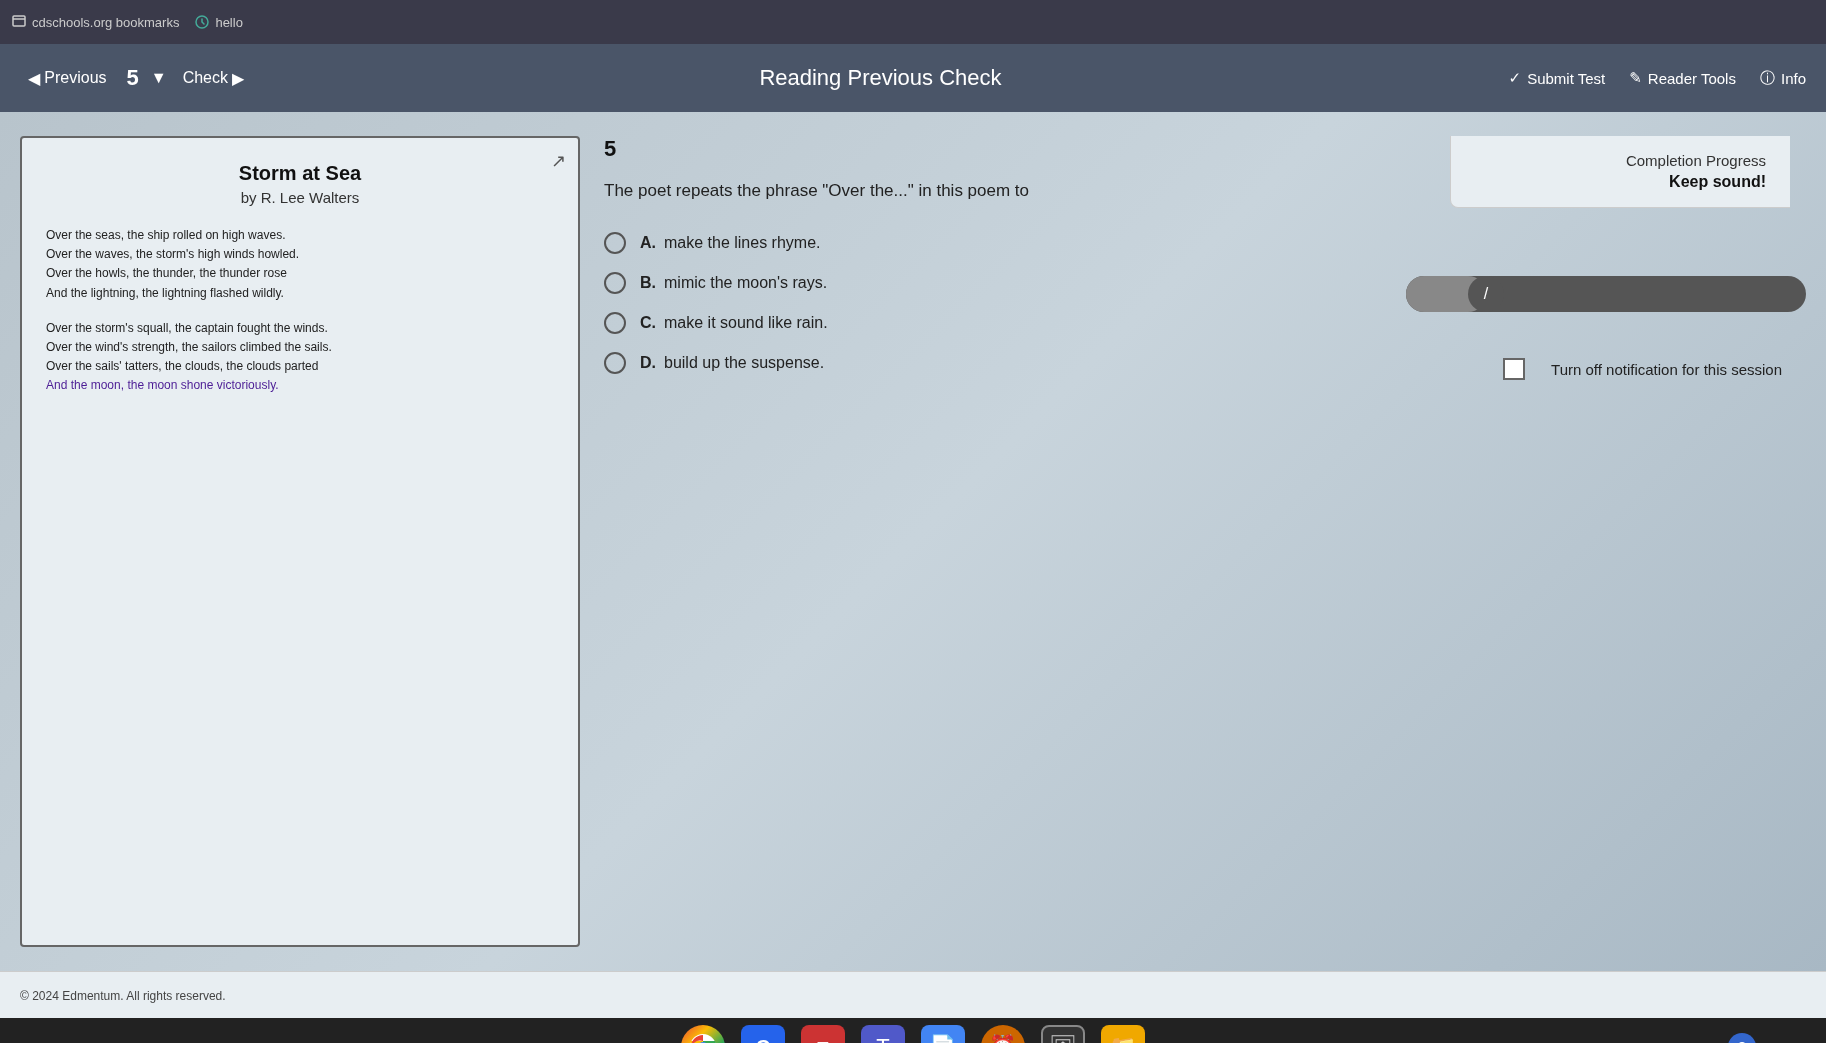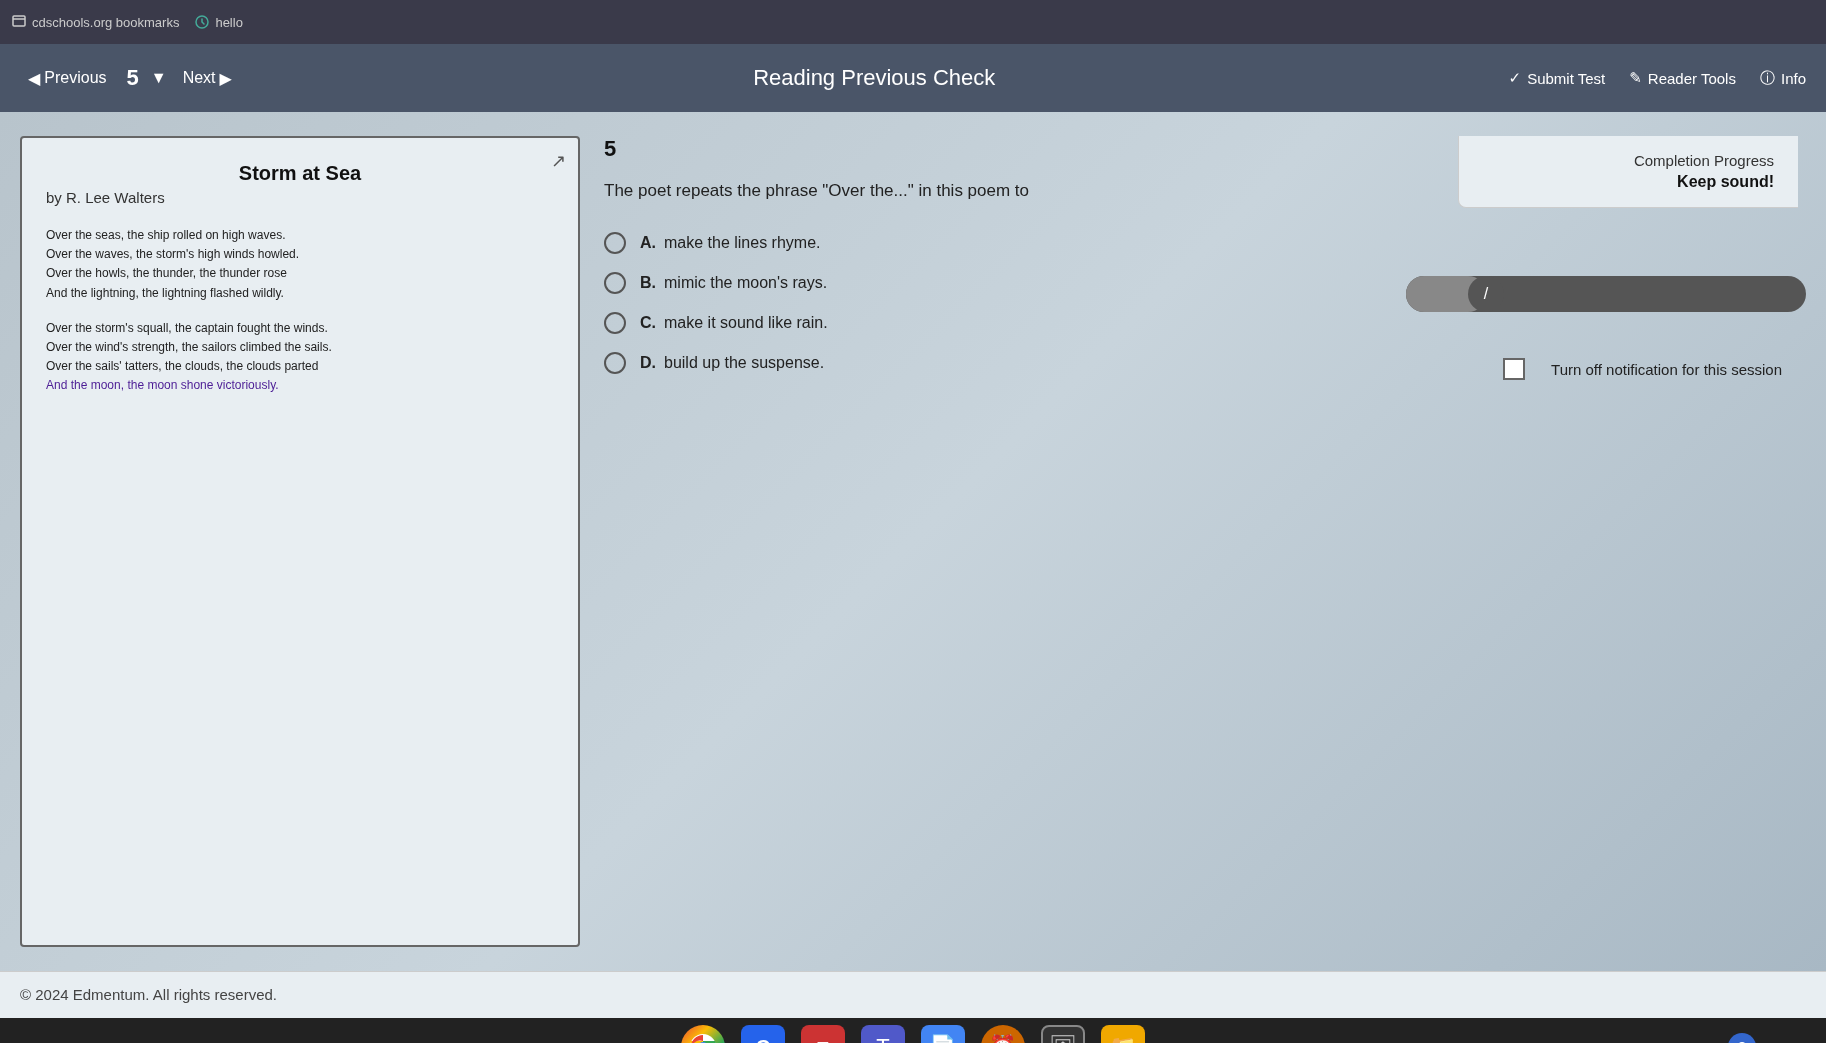--- a/index.html
+++ b/index.html
@@ -114,20 +114,21 @@
     }
     .passage-title {
       font-size: 20px;
       font-weight: bold;
       text-align: center;
       color: #111;
       margin-bottom: 4px;
     }
     .passage-author {
       font-size: 15px;
+      text-align: center;
       color: #333;
       margin-bottom: 20px;
     }
     .passage-text {
       font-size: 12px;
       color: #222;
       line-height: 1.6;
     }
     .passage-text p {
       margin-bottom: 16px;
@@ -177,21 +178,21 @@
       font-size: 16px;
       color: #222;
     }
     .answer-label strong {
       margin-right: 8px;
     }
 
     
     .completion-panel {
       position: absolute;
-      right: 8px;
+      right: 16px;
       top: 0;
       background: #e8eef2;
       border-left: 1px solid #ccc;
       border-bottom: 1px solid #ccc;
       padding: 16px 24px;
       min-width: 340px;
       border-bottom-left-radius: 8px;
     }
     .completion-title {
       font-size: 15px;
@@ -260,21 +261,21 @@
       color: #222;
     }
 
     
     .footer {
       background: #e8eef2;
       padding: 14px 20px;
       border-top: 1px solid #ccc;
     }
     .footer-text {
-      font-size: 15px;
+      font-size: 12px;
       color: #444;
     }
 
     
     .taskbar {
       background: #222;
       height: 58px;
       display: flex;
       align-items: center;
       justify-content: center;
@@ -350,21 +351,21 @@
 
 <div class="nav-bar">
   <div class="nav-left">
     <button class="nav-btn">
       <span>◀</span>
       <span>Previous</span>
     </button>
     <span class="nav-number">5</span>
     <span style="color:#fff;font-size:16px;cursor:pointer;">▼</span>
     <button class="nav-btn">
-      <span>Next</span>
+      <span>Check</span>
       <span>▶</span>
     </button>
   </div>
   <div class="nav-title">Reading Previous Check</div>
   <div class="nav-right">
     <button class="nav-right-btn">
       <span>✓</span>
       <span>Submit Test</span>
     </button>
     <button class="nav-right-btn">

